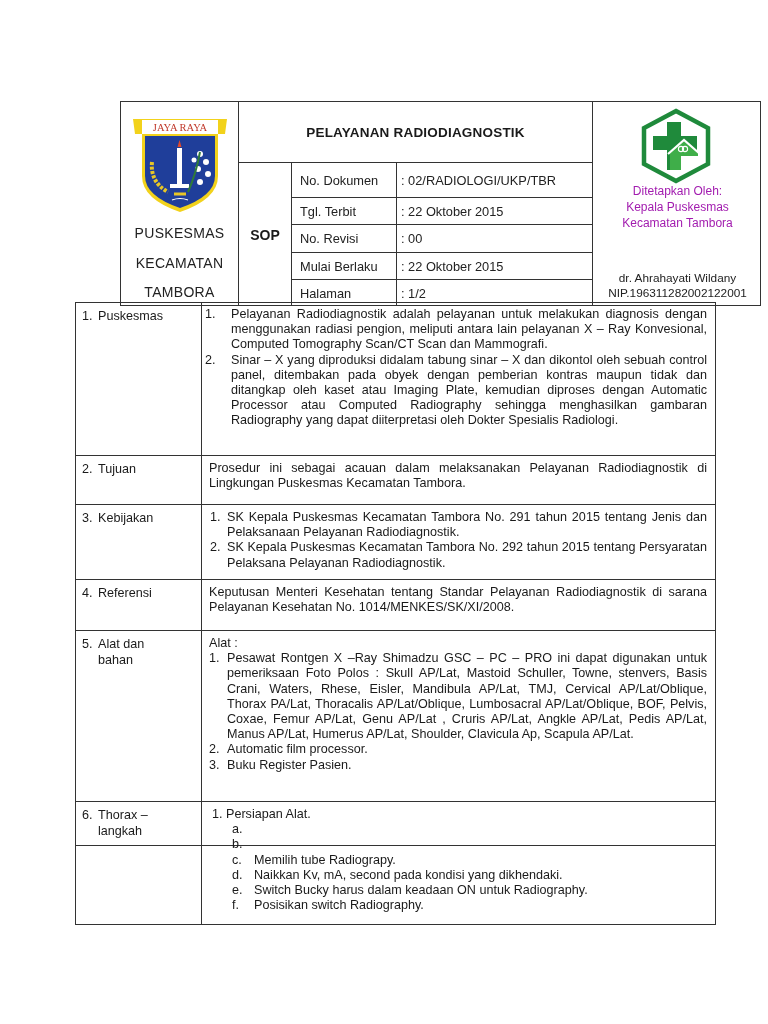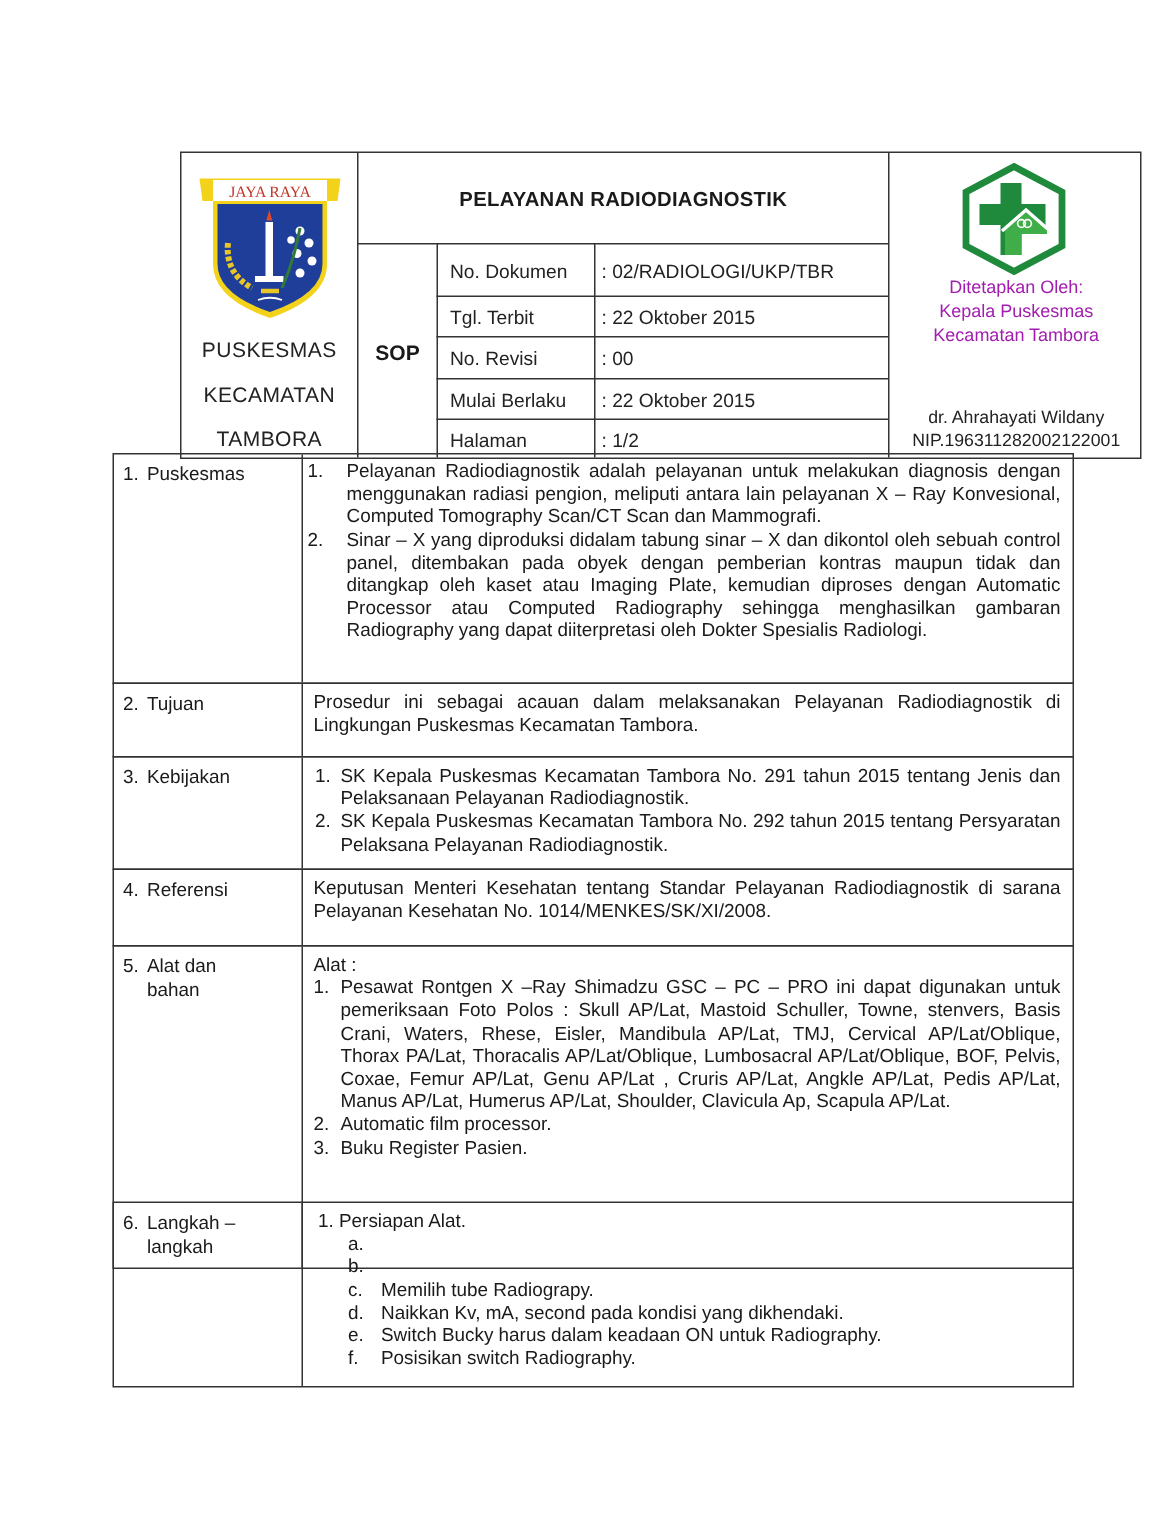--- a/index.html
+++ b/index.html
@@ -182,21 +182,21 @@
     </div>
     <div class="li">
       <span class="num" style="flex:0 0 18px;">3.</span>
       <span class="txt">Buku Register Pasien.</span>
     </div>
   </div>
 </div>
 
 <div class="row" style="top:801px; height:124px;">
   <div class="lab">
-    <div><span class="n">6.</span><span>Langkah –</span></div>
+    <div><span class="n">6.</span><span>Thorax –</span></div>
     <div class="l2">langkah</div>
   </div>
   <div class="cnt" style="padding-top:5px;">
     <div class="li" style="padding-left:3px;">
       <span class="num" style="flex:0 0 14px;">1.</span>
       <span>Persiapan Alat.</span>
     </div>
     <div class="sub">
         <span class="num">a.</span>
       </div>

